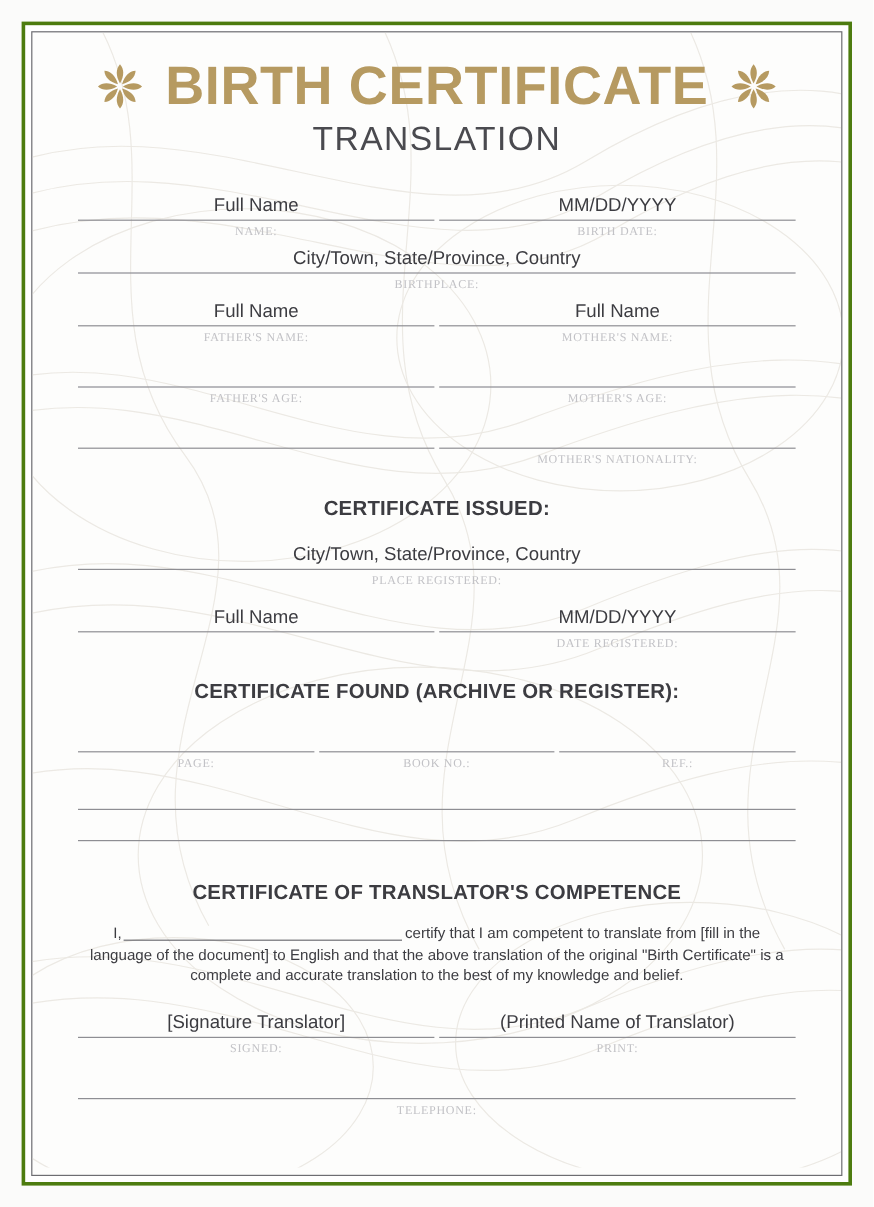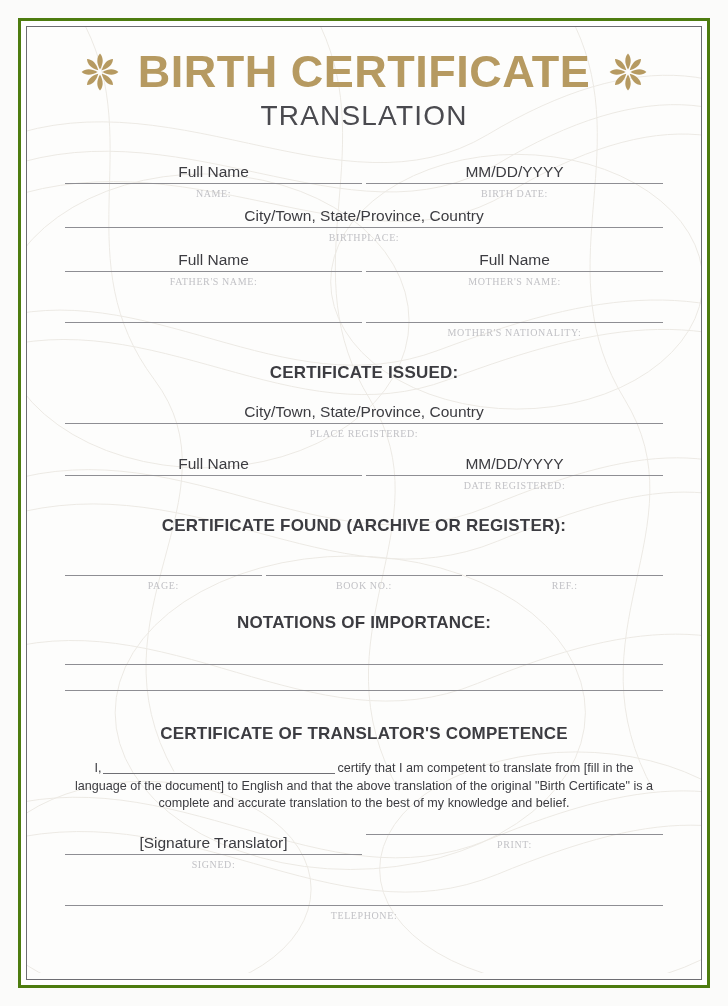--- a/index.html
+++ b/index.html
@@ -273,25 +273,37 @@
             <div class="field-line"></div>
             <div class="field-label">FATHER'S NAME:</div>
           </div>
           <div class="cell">
             <div class="field-value">Full Name</div>
             <div class="field-line"></div>
             <div class="field-label">MOTHER'S NAME:</div>
           </div>
         </div>
 
-
         <div class="row" style="margin-top:13px;">
           <div class="cell">
             <div class="field-value"></div>
             <div class="field-line"></div>
+            <div class="field-label">FATHER'S AGE:</div>
+          </div>
+          <div class="cell">
+            <div class="field-value"></div>
+            <div class="field-line"></div>
+            <div class="field-label">MOTHER'S AGE:</div>
+          </div>
+        </div>
+
+        <div class="row" style="margin-top:13px;">
+          <div class="cell">
+            <div class="field-value"></div>
+            <div class="field-line"></div>
           </div>
           <div class="cell">
             <div class="field-value"></div>
             <div class="field-line"></div>
             <div class="field-label">MOTHER'S NATIONALITY:</div>
           </div>
         </div>
 
         <div class="section-heading" style="margin-top:24px;">CERTIFICATE ISSUED:</div>
 
@@ -328,38 +340,38 @@
             <div class="field-line"></div>
             <div class="field-label">BOOK NO.:</div>
           </div>
           <div class="cell">
             <div class="field-value"></div>
             <div class="field-line"></div>
             <div class="field-label">REF.:</div>
           </div>
         </div>
 
-        <div class="section-heading" style="margin-top:21px;">NOTATIONS OF IMPORTANCE:</div>
 
         <div class="plain-line" style="margin-top:31px;"></div>
         <div class="plain-line" style="margin-top:25px;"></div>
 
         <div class="section-heading" style="margin-top:33px;">CERTIFICATE OF TRANSLATOR'S COMPETENCE</div>
 
         <div class="para" style="margin-top:16px;">
           <span>I,</span><span class="blank-fill"></span><span>certify that I am competent to translate from [fill in the language of the document] to English and that the above translation of the original "Birth Certificate" is a complete and accurate translation to the best of my knowledge and belief.</span>
         </div>
 
         <div class="row" style="margin-top:20px;">
           <div class="cell">
             <div class="field-value">[Signature Translator]</div>
             <div class="field-line"></div>
             <div class="field-label">SIGNED:</div>
           </div>
           <div class="cell">
+            <div class="field-value">(Printed Name of Translator)</div>
             <div class="field-line"></div>
             <div class="field-label">PRINT:</div>
           </div>
         </div>
 
         <div class="row" style="margin-top:13px;">
           <div class="cell">
             <div class="field-value"></div>
             <div class="field-line"></div>
             <div class="field-label">TELEPHONE:</div>

